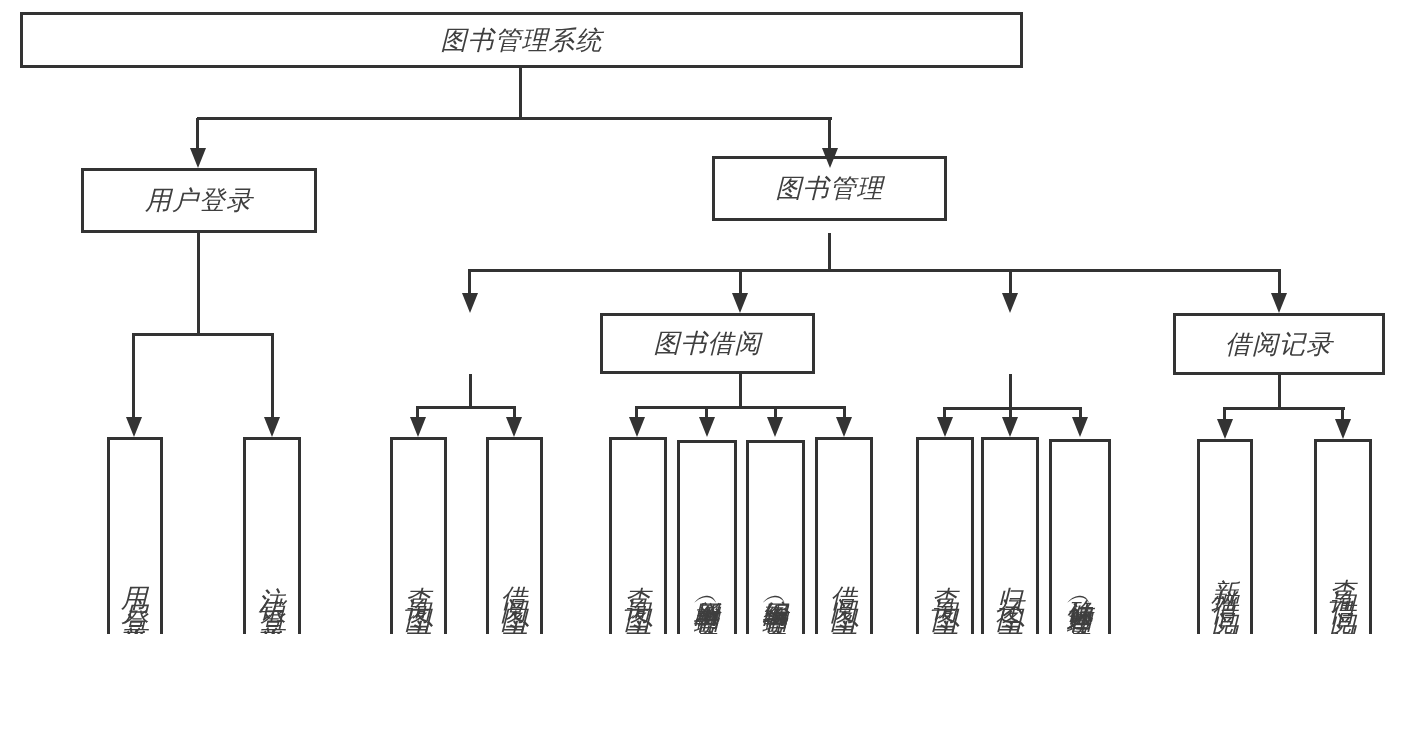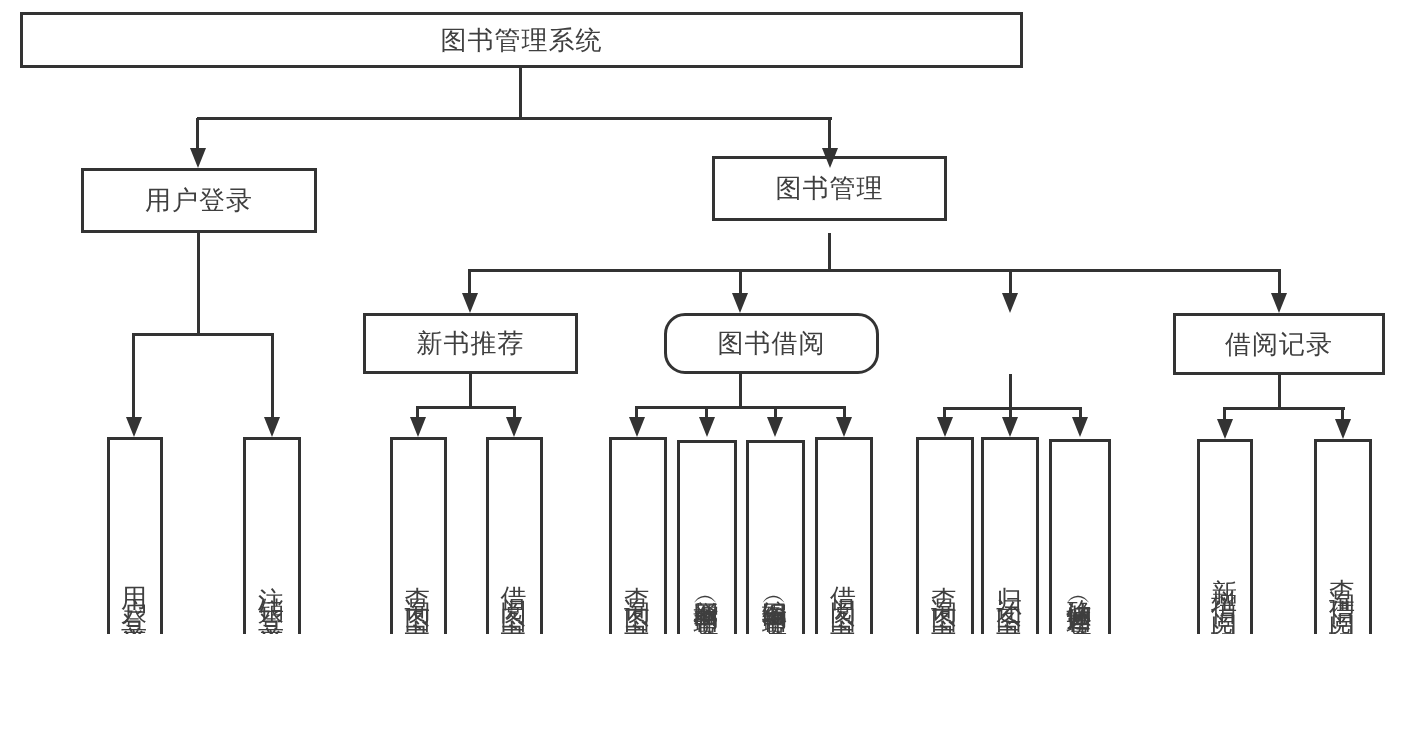--- a/index.html
+++ b/index.html
@@ -7,20 +7,21 @@
     padding: 0;
     background: #ffffff;
     font-family: "Liberation Sans", sans-serif;
   }
   .canvas {
     position: relative;
     width: 1405px;
     height: 634px;
     background: #ffffff;
     overflow: hidden;
+    font-style: italic;
   }
   .node {
     position: absolute;
     box-sizing: border-box;
     border: 3px solid #333333;
     background: #ffffff;
     display: flex;
     align-items: center;
     justify-content: center;
     color: #3f3f3f;
@@ -70,25 +71,22 @@
   </div>
 
   <div class="node" style="left:81px; top:168px; width:236px; height:65px;">
     <span>用户登录</span>
   </div>
 
   <div class="node" style="left:712px; top:156px; width:235px; height:65px;">
     <span>图书管理</span>
   </div>
 
-  <div class="node" style="left:363px; top:313px; width:215px; height:61px;">
-    <span>新书推荐</span>
-  </div>
-
-  <div class="node" style="left:664px; top:313px; width:215px; height:61px;border-radius:21px;">
+
+  <div class="node" style="left:600px; top:313px; width:215px; height:61px;">
     <span>图书借阅</span>
   </div>
 
 
   <div class="node" style="left:1173px; top:313px; width:212px; height:62px;">
     <span>借阅记录</span>
   </div>
 
   <div class="node leaf" style="left:107px; top:437px; width:56px; height:301px;">
     <span class="vtext">用户登录</span>

